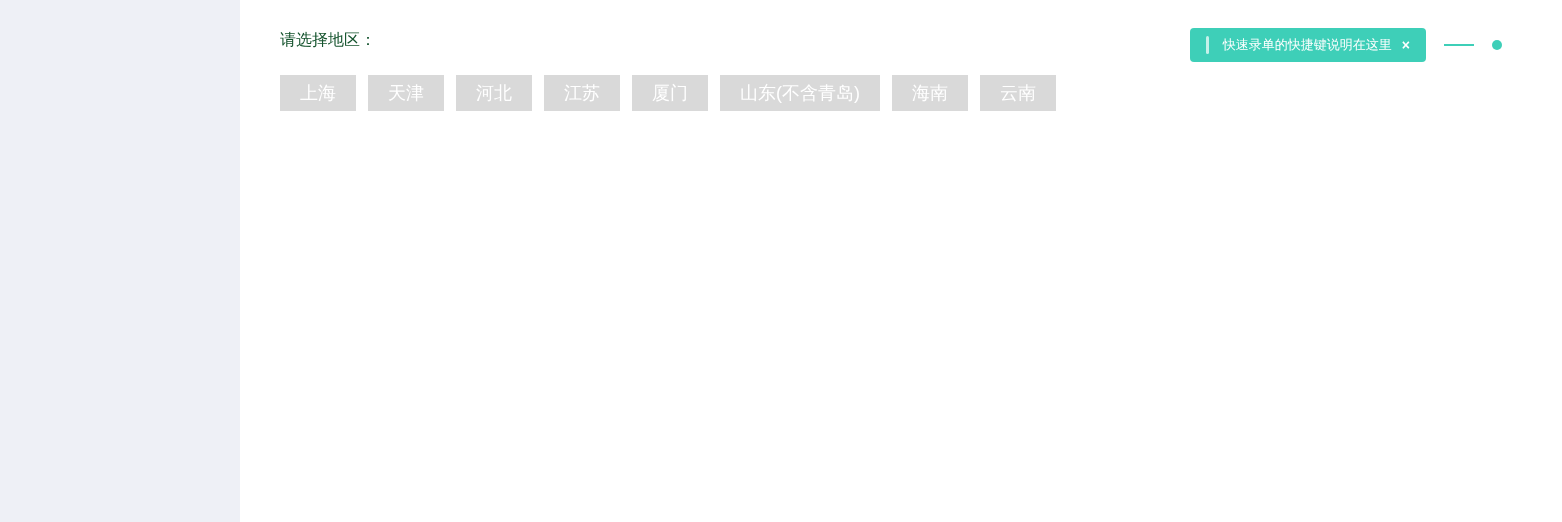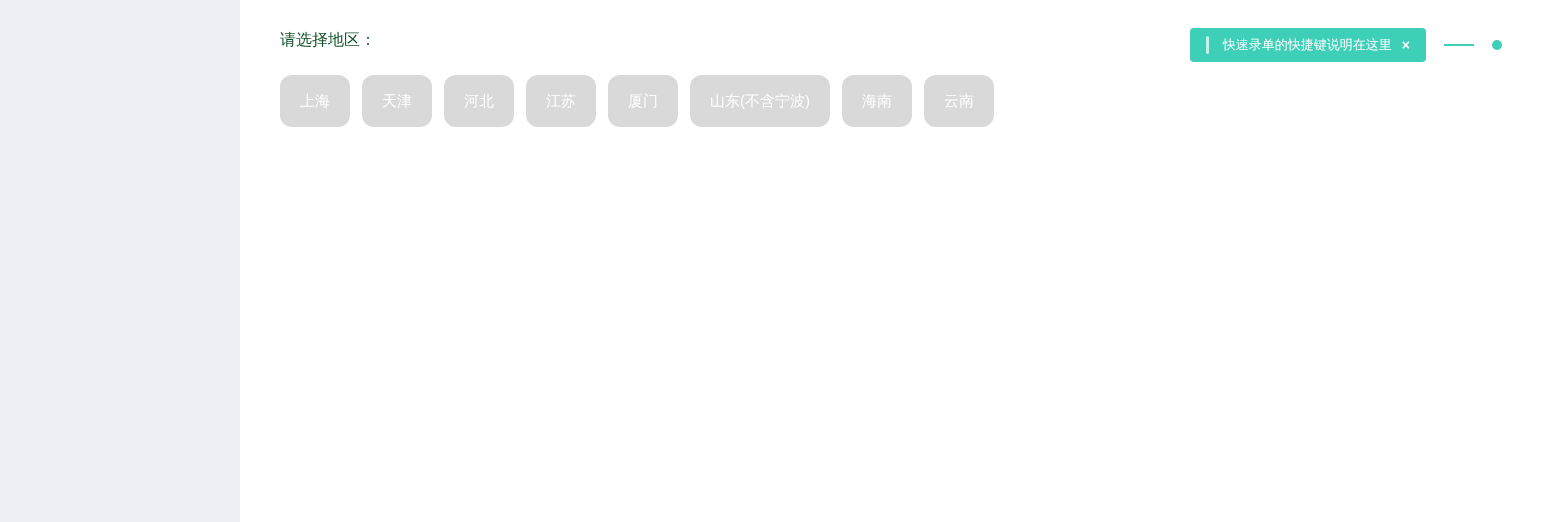--- a/index.html
+++ b/index.html
@@ -44,26 +44,26 @@
     }
 
     .region-buttons {
       display: flex;
       flex-wrap: wrap;
       gap: 12px;
     }
 
     .region-btn {
       padding: 0 20px;
-      height: 52px;
+      height: 36px;
       background: #d9d9d9;
       border: none;
-      border-radius: 12px;
+      border-radius: 0;
       color: #fff;
-      font-size: 15px;
+      font-size: 18px;
       cursor: pointer;
       white-space: nowrap;
       display: flex;
       align-items: center;
       justify-content: center;
     }
 
     .tooltip-container {
       position: absolute;
       top: 28px;
@@ -123,21 +123,21 @@
 
 <div class="main-content">
   <div class="page-title">请选择地区：</div>
   <div class="region-buttons">
 
   <button class="region-btn">上海</button>
       <button class="region-btn">天津</button>
       <button class="region-btn">河北</button>
       <button class="region-btn">江苏</button>
       <button class="region-btn">厦门</button>
-      <button class="region-btn">山东(不含宁波)</button>
+      <button class="region-btn">山东(不含青岛)</button>
       <button class="region-btn">海南</button>
       <button class="region-btn">云南</button>
     </div>
 </div>
 
 <div class="tooltip-container">
   <div class="tooltip-bubble">
     <span>快速录单的快捷键说明在这里</span>
     <span class="tooltip-close">×</span>
   </div>

